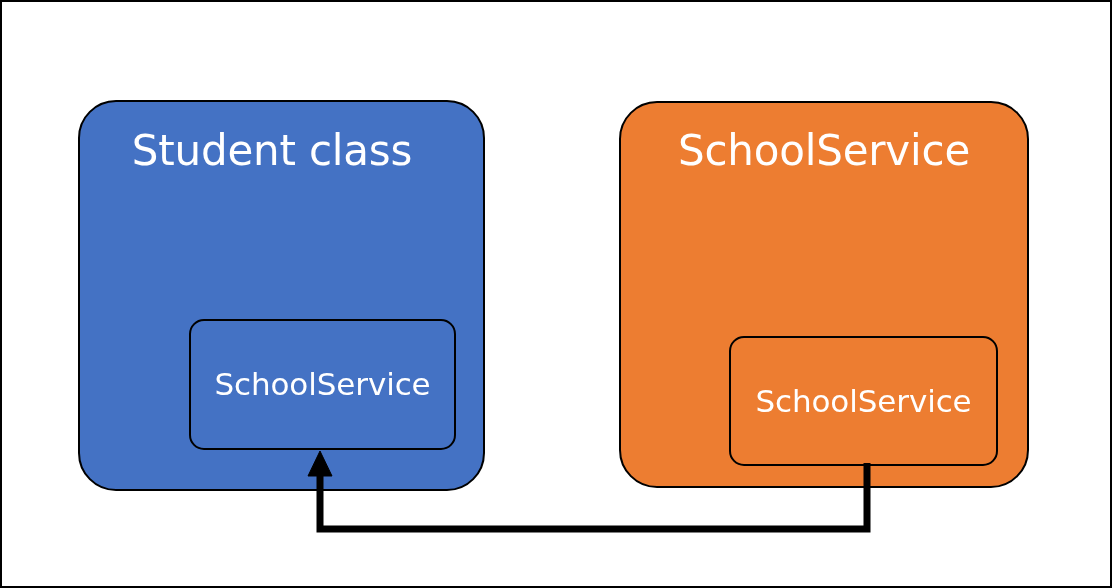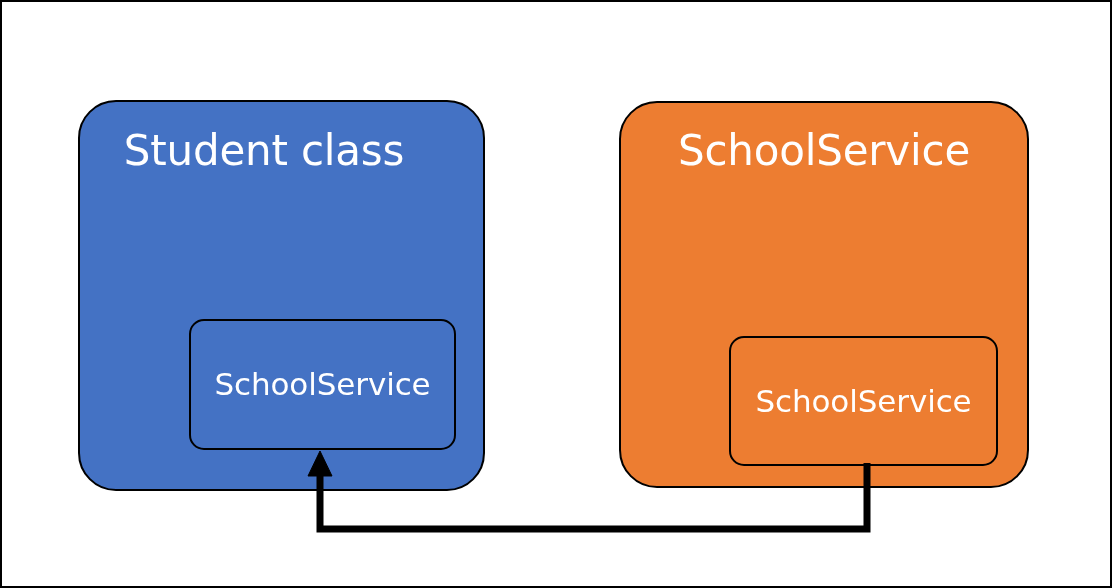--- a/index.html
+++ b/index.html
@@ -50,20 +50,21 @@
     letter-spacing: -0.1px;
     white-space: nowrap;
     user-select: none;
   }
 
   
   #student-class-title {
     left: 77px;
     top: 124px;
     width: 370px;
+    padding-left: 8px;
   }
   #student-class-inner-label {
     left: 188px;
     top: 363px;
     width: 265px;
   }
 
   
   #school-service-title {
     left: 618px;

